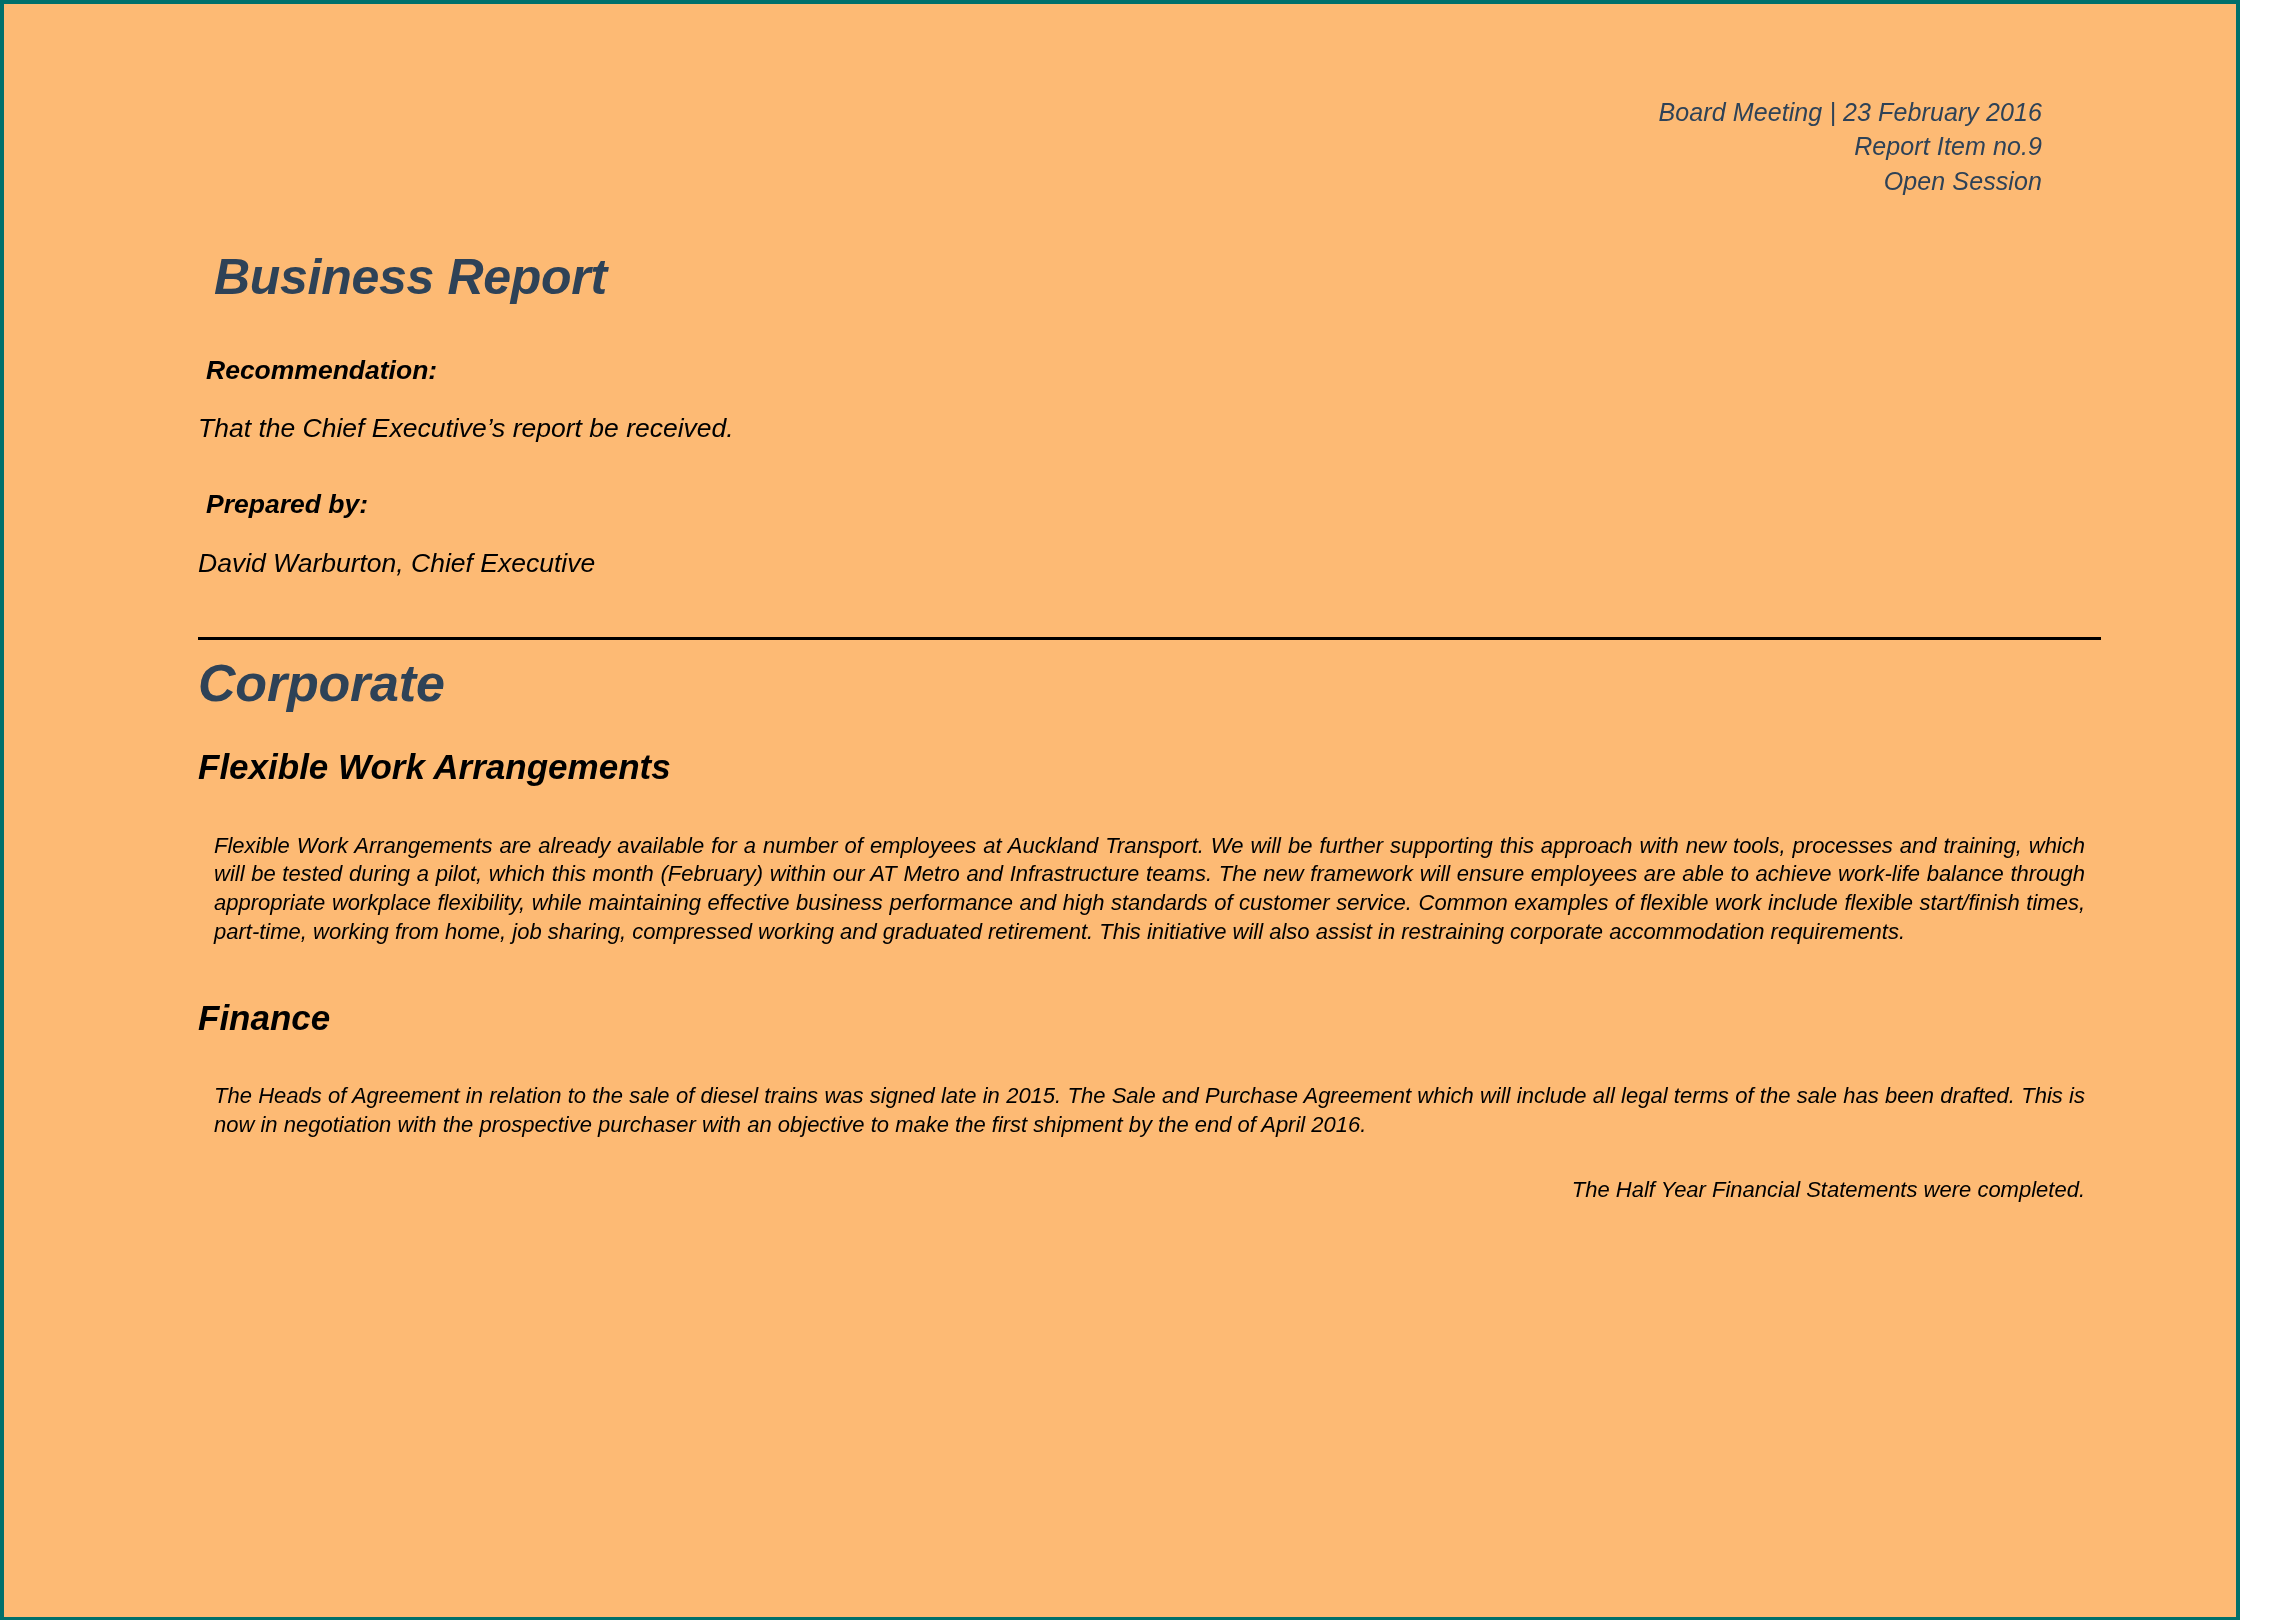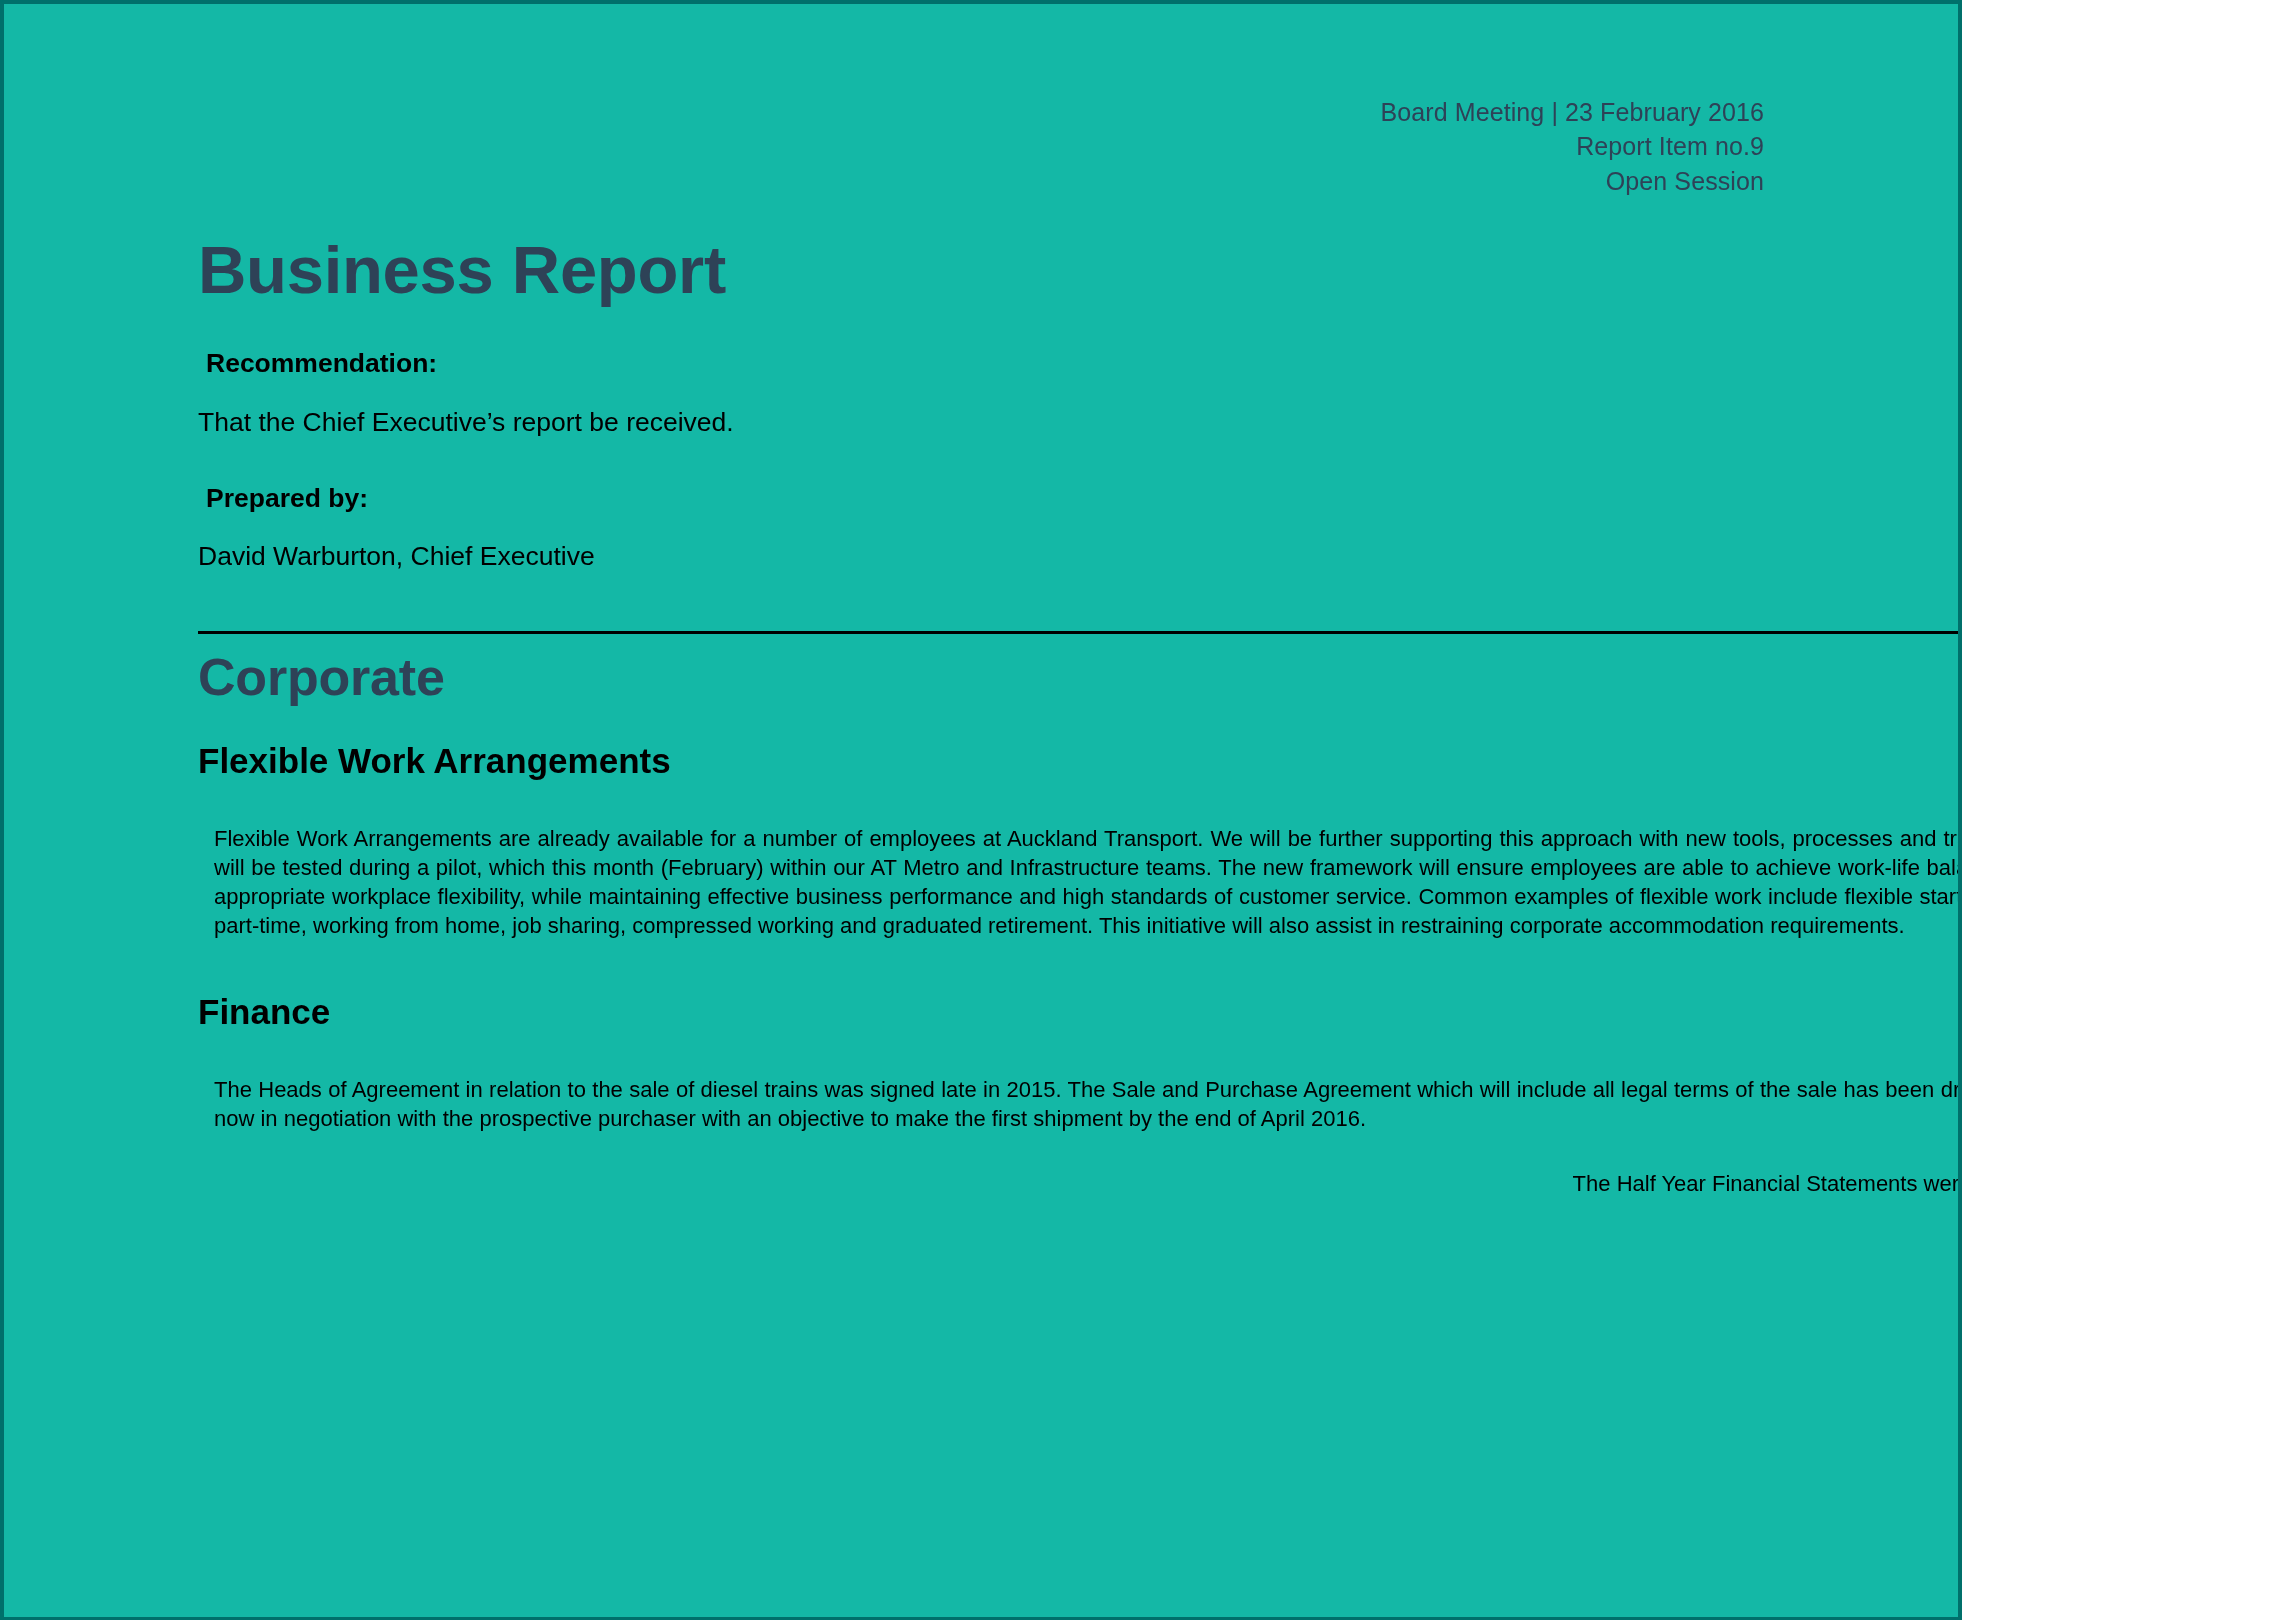--- a/index.html
+++ b/index.html
@@ -3,27 +3,28 @@
 <meta charset="utf-8">
 <style>
   html, body {
     margin: 0;
     padding: 0;
     background: #ffffff;
   }
 
   .page {
     position: relative;
-    width: 1962px;
+    width: 2240px;
     height: 1621px;
     box-sizing: border-box;
-    background: #14b8a6;
+    background: #fdba74;
     border: 4.6px solid #00706b;
     font-family: "Liberation Sans", sans-serif;
     overflow: hidden;
+    font-style: italic;
   }
 
   .page-inner {
     position: absolute;
     left: 0;
     top: 0;
     right: 0;
     bottom: 0;
     padding: 0;
   }
@@ -44,24 +45,24 @@
 
   
   .content {
     position: absolute;
     left: 194px;
     top: 0;
     width: 1903px;
   }
 
   .report-title {
-    margin: 0;
+    margin: 16px;
     padding-top: 231px;
     color: #2e4257;
-    font-size: 67px;
+    font-size: 50px;
     font-weight: bold;
     line-height: 1.05;
     letter-spacing: -0.3px;
   }
 
   .meta-label {
     margin: 8px;
     padding-top: 33px;
     color: #000000;
     font-size: 26.5px;

